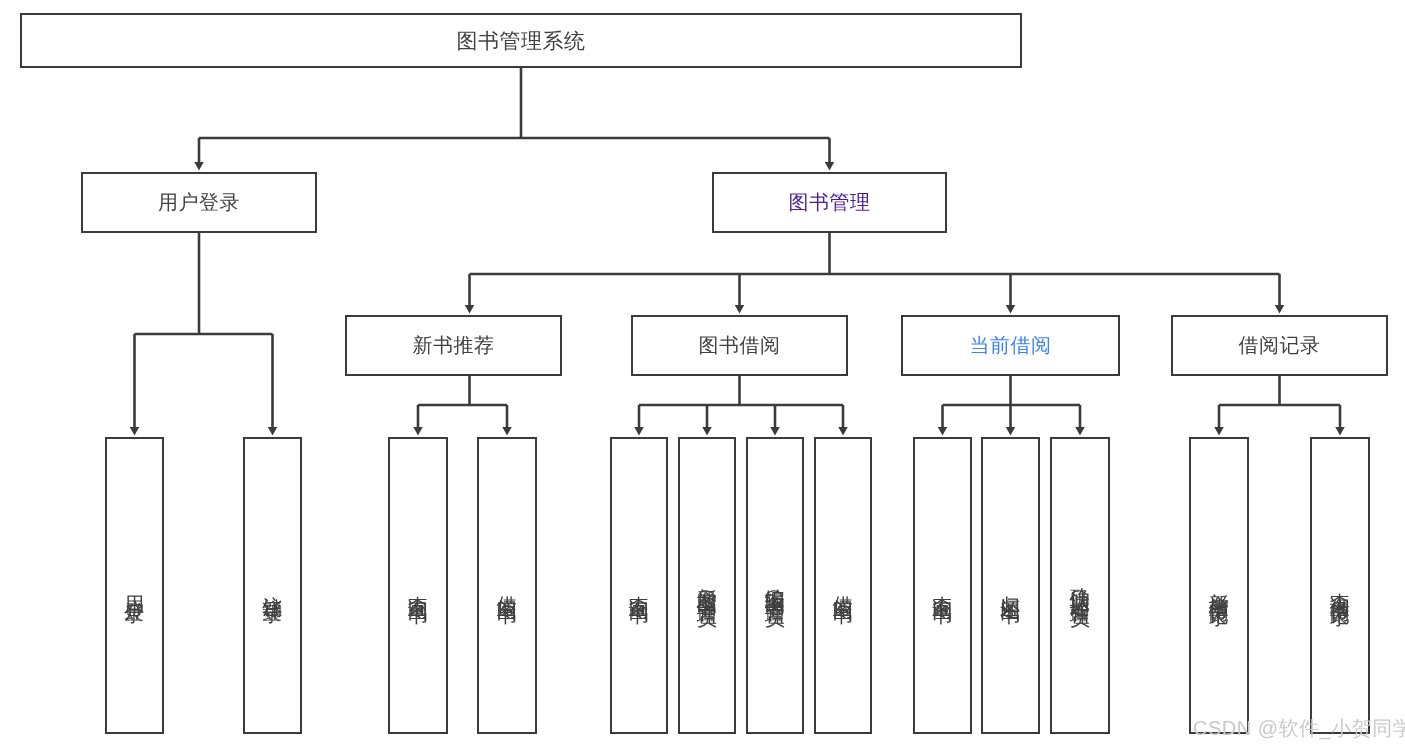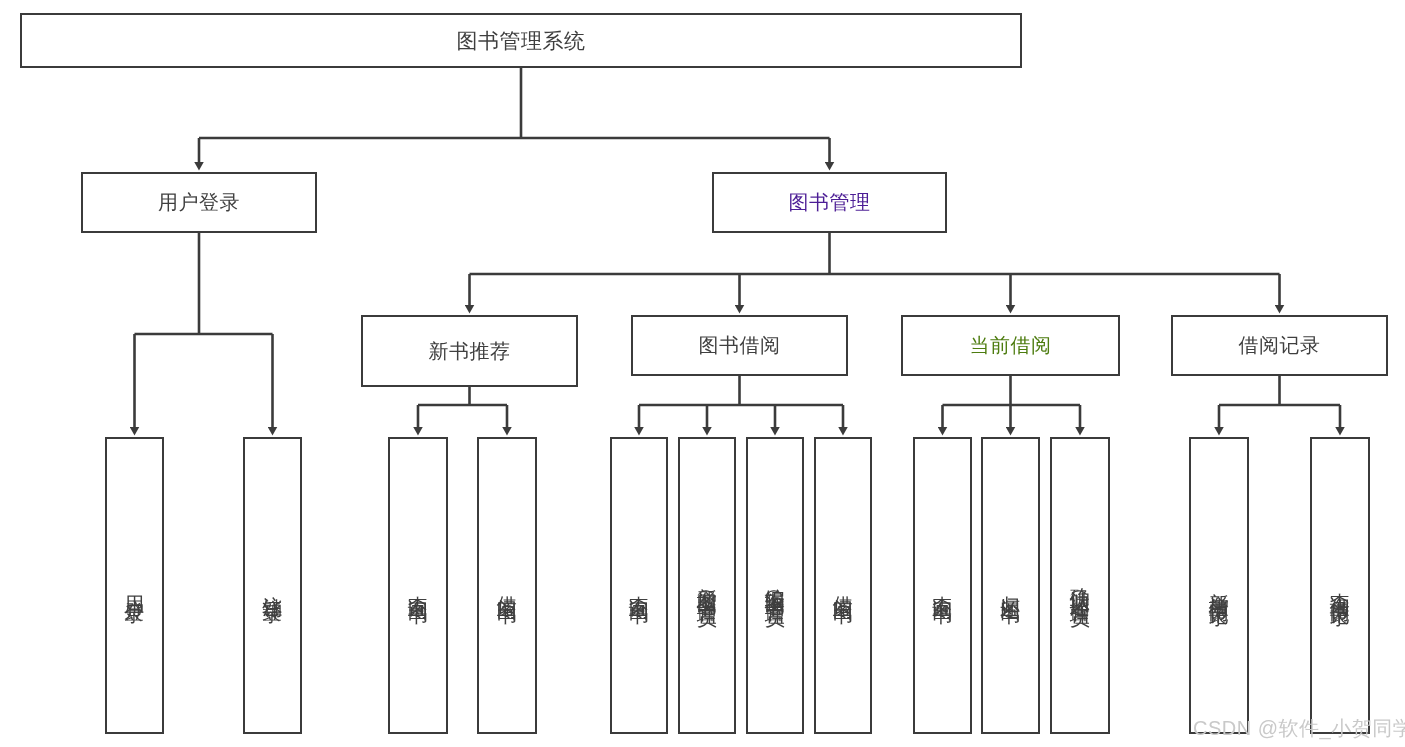--- a/index.html
+++ b/index.html
@@ -112,28 +112,28 @@
   <div id="node-layer">
       <div class="node horizontal root" style="left: 20px; top: 13px; width: 1002px; height: 55px; border-color: rgb(59, 59, 59);">
         <span class="label" style="color: rgb(63, 63, 63);">图书管理系统</span>
       </div>
       <div class="node horizontal" style="left: 81px; top: 172px; width: 236px; height: 61px; border-color: rgb(59, 59, 59);">
         <span class="label" style="color: rgb(63, 63, 63);">用户登录</span>
       </div>
       <div class="node horizontal" style="left: 712px; top: 172px; width: 235px; height: 61px; border-color: rgb(59, 59, 59);">
         <span class="label" style="color: #4c1d95;">图书管理</span>
       </div>
-      <div class="node horizontal" style="left: 361px; top: 315px; width: 217px; height: 72px; border-color: rgb(59, 59, 59);">
+      <div class="node horizontal" style="left: 345px; top: 315px; width: 217px; height: 61px; border-color: rgb(59, 59, 59);">
         <span class="label" style="color: rgb(63, 63, 63);">新书推荐</span>
       </div>
       <div class="node horizontal" style="left: 631px; top: 315px; width: 217px; height: 61px; border-color: rgb(59, 59, 59); align-items: center;">
         <span class="label" style="color: rgb(63, 63, 63);">图书借阅</span>
       </div>
       <div class="node horizontal" style="left: 901px; top: 315px; width: 219px; height: 61px; border-color: rgb(59, 59, 59);">
-        <span class="label" style="color: #4d7c0f;">当前借阅</span>
+        <span class="label" style="color: #3b82f6;">当前借阅</span>
       </div>
       <div class="node horizontal" style="left: 1171px; top: 315px; width: 217px; height: 61px; border-color: rgb(59, 59, 59);">
         <span class="label" style="color: rgb(63, 63, 63);">借阅记录</span>
       </div>
       <div class="node vertical" style="left: 105px; top: 437px; width: 59px; height: 297px; border-color: rgb(59, 59, 59);">
         <span class="label" style="color: rgb(63, 63, 63);">用户登录</span>
       </div>
       <div class="node vertical" style="left: 243px; top: 437px; width: 59px; height: 297px; border-color: rgb(59, 59, 59);">
         <span class="label" style="color: rgb(63, 63, 63);">注销登录</span>
       </div>

